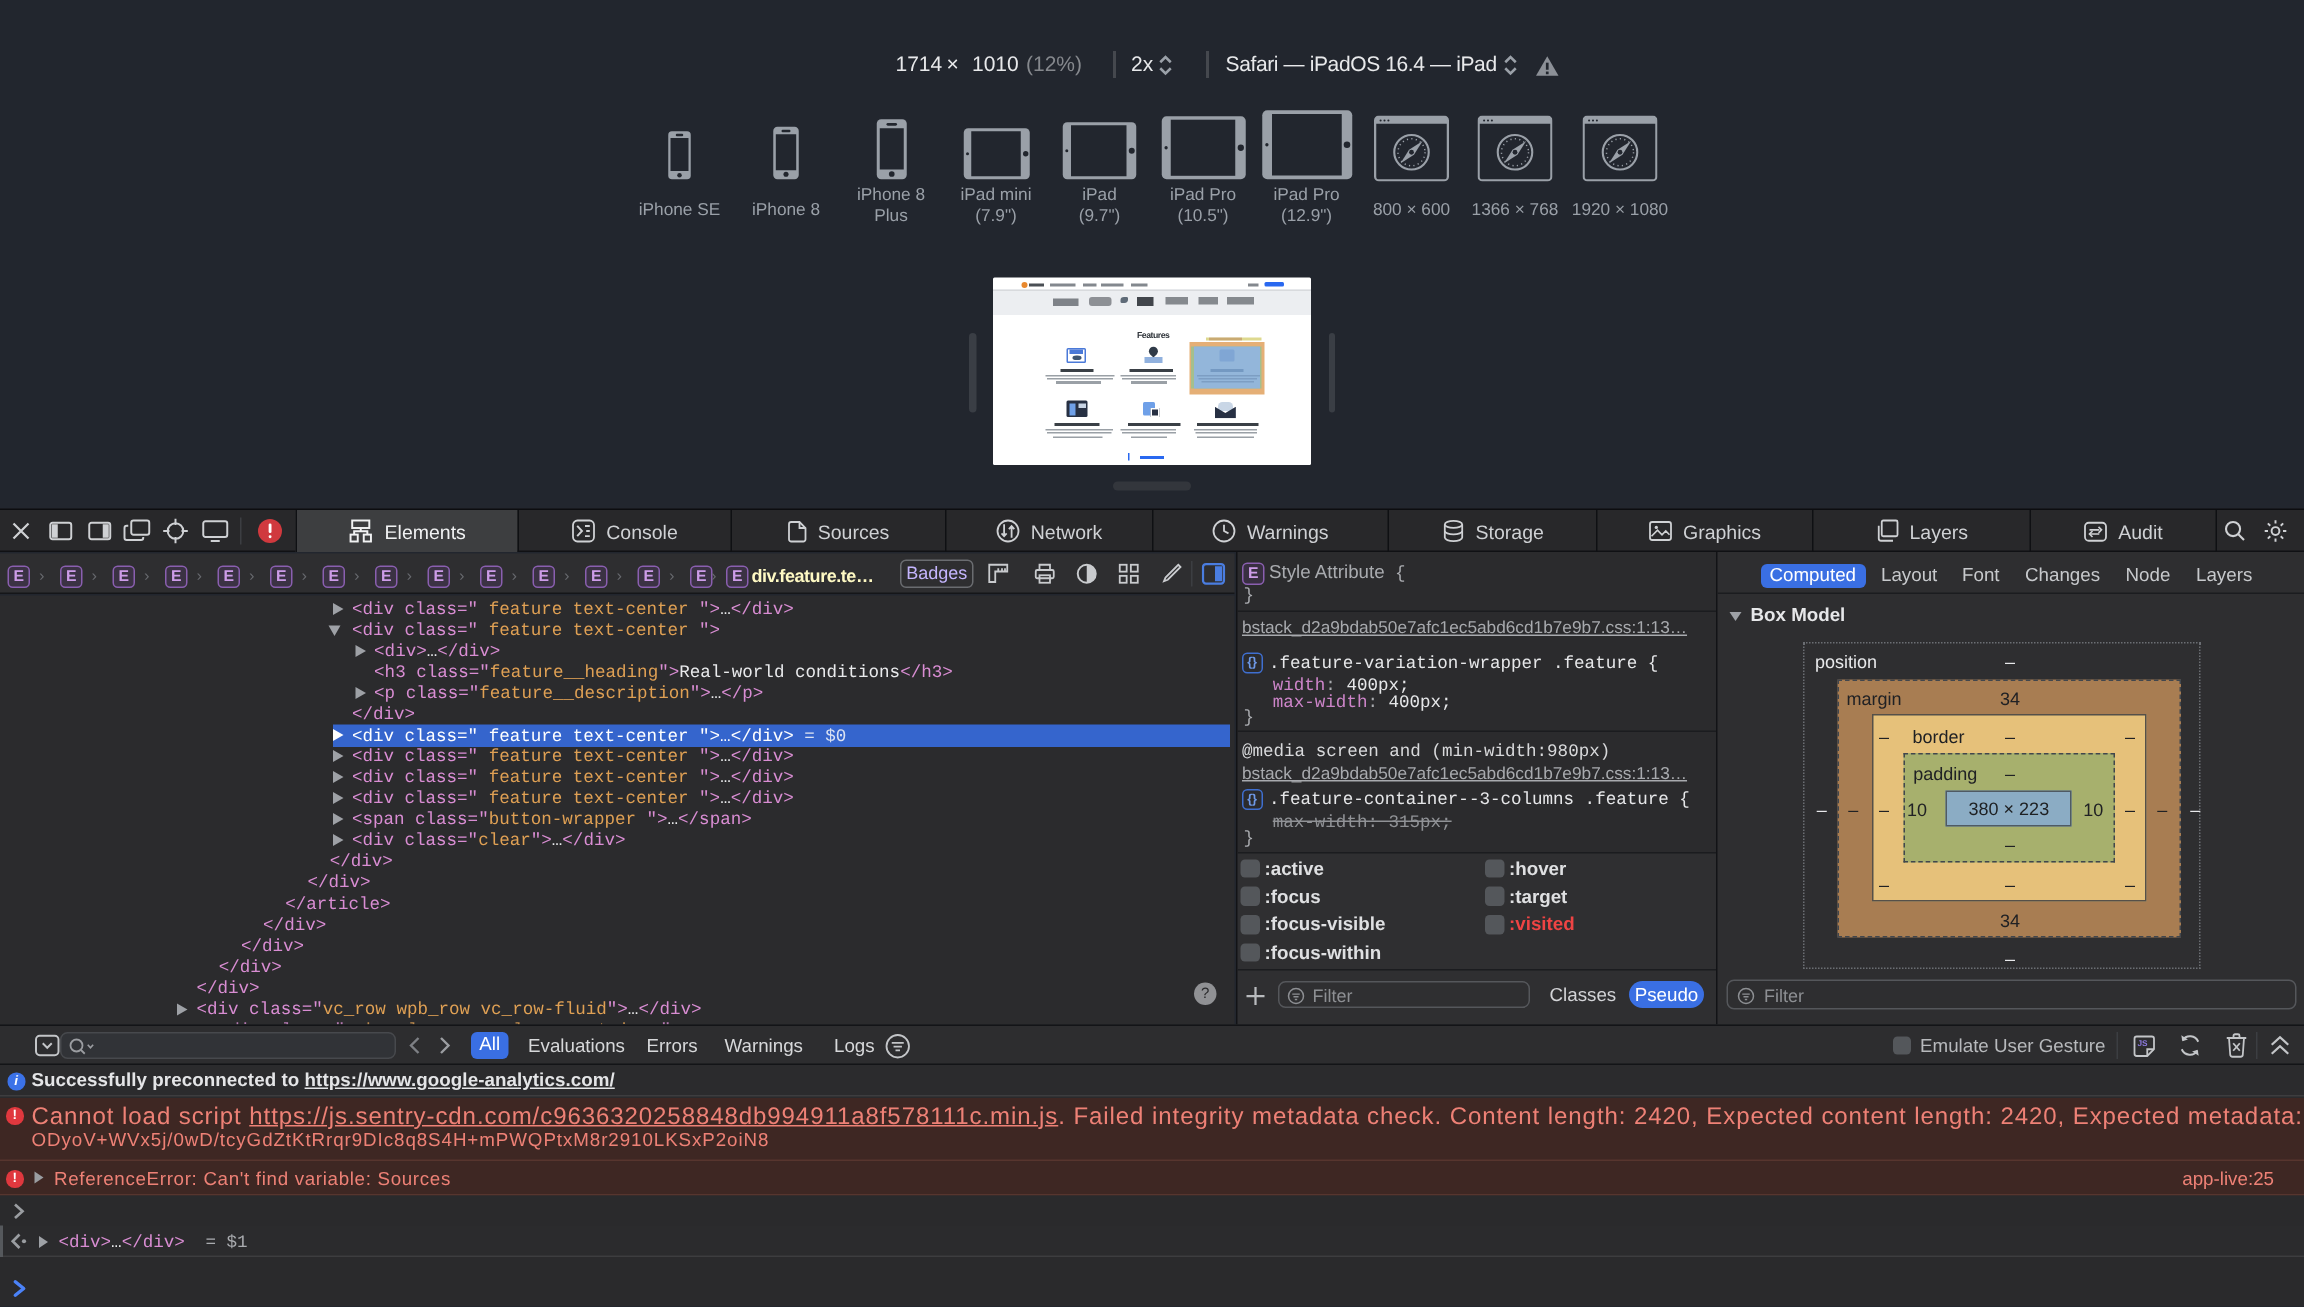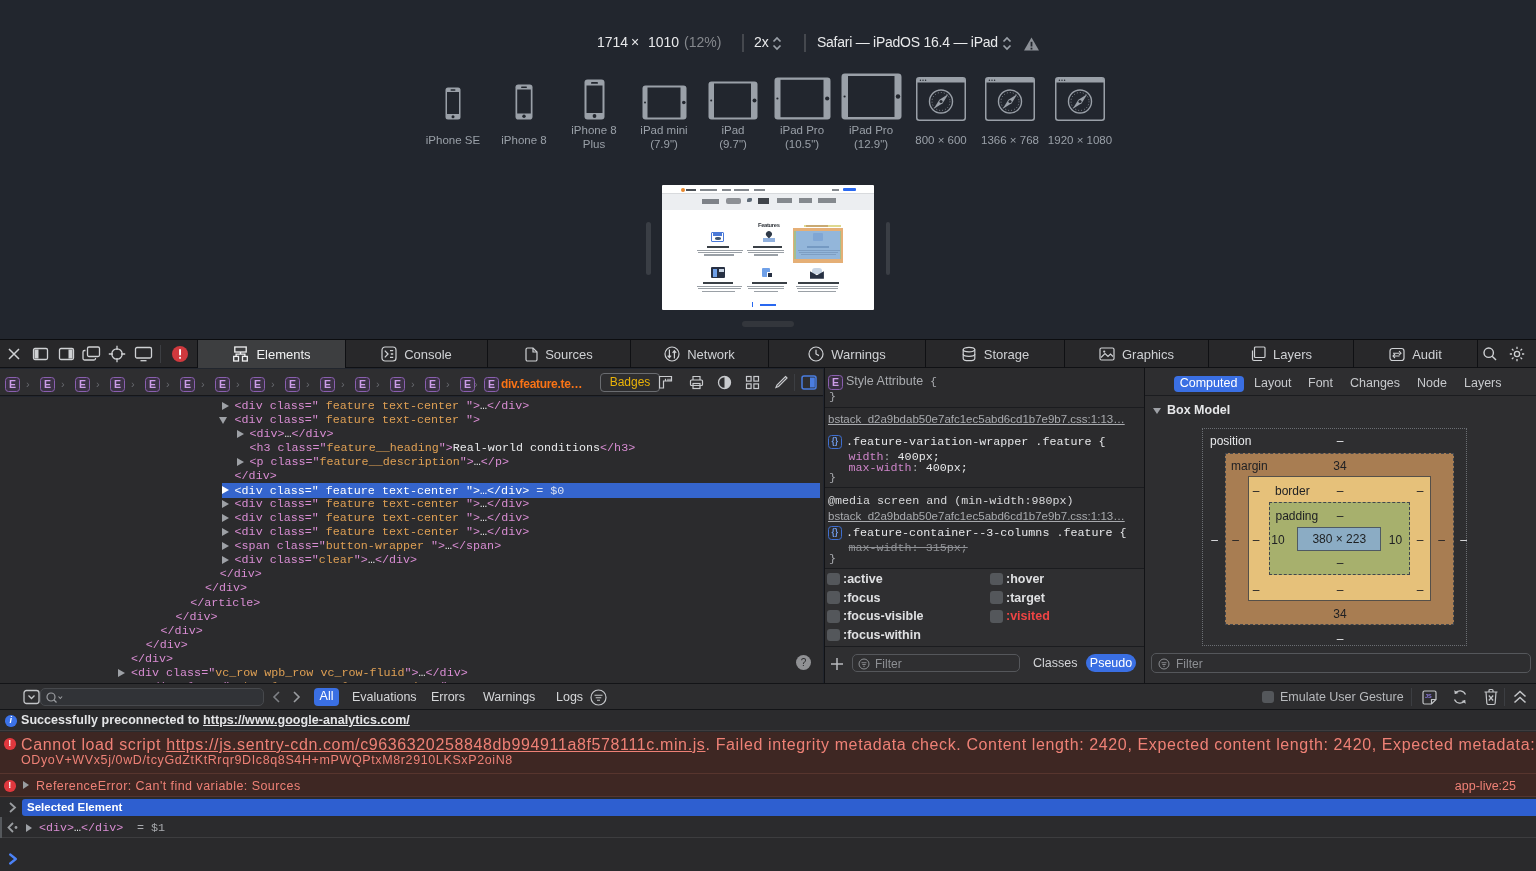--- a/index.html
+++ b/index.html
@@ -399,22 +399,22 @@
     <div class="crumbchev" style="left:341px;">›</div>
   <div class="ebadge" style="left:355px;">E</div>
     <div class="crumbchev" style="left:376px;">›</div>
   <div class="ebadge" style="left:390px;">E</div>
     <div class="crumbchev" style="left:411px;">›</div>
   <div class="ebadge" style="left:425px;">E</div>
     <div class="crumbchev" style="left:446px;">›</div>
   <div class="ebadge" style="left:460px;">E</div>
     <div class="crumbchev" style="left:474px;">›</div>
   <div class="ebadge" style="left:484px;">E</div>
-  <div class="abs" style="left:501px; top:7.5px; font-size:12px; color:#f97316; font-weight:bold; letter-spacing:-0.3px;">div.feature.te…</div>
-  <div class="abs" style="left:600px; top:4px; width:60px; height:19px; border:1px solid #6a6c70; border-radius:4px; color:#eab308; font-size:12px; text-align:center; line-height:17px;">Badges</div>
+  <div class="abs" style="left:501px; top:7.5px; font-size:12px; color:#fef9c3; font-weight:bold; letter-spacing:-0.3px;">div.feature.te…</div>
+  <div class="abs" style="left:600px; top:4px; width:49px; height:19px; border:1px solid #6a6c70; border-radius:4px; color:#c4b5fd; font-size:12px; text-align:center; line-height:17px;">Badges</div>
   <svg class="abs" style="left:658px; top:6px;" width="15" height="15" viewBox="0 0 15 15">
       <g stroke="#c9cbce" stroke-width="1.2" fill="none">
         <path d="M1.5 1.5 L13.5 1.5 L13.5 6 L5.5 6 L5.5 13 L1.5 13 Z"></path>
         <path d="M7.5 6 L7.5 3.8 M10 6 L10 3.8 M12 6 L12 3.8"></path>
       </g>
     </svg>
   <svg class="abs" style="left:689px; top:6px;" width="15" height="15" viewBox="0 0 15 15">
       <g stroke="#c9cbce" stroke-width="1.2" fill="none">
         <path d="M4 5 L4 1.5 L11 1.5 L11 5"></path>
         <rect x="1.5" y="5" width="12" height="5.5" rx="1"></rect>
@@ -657,23 +657,20 @@
     <div class="abs" style="left:4px; top:6px; width:11.5px; height:11.5px; background:#e0383e; border-radius:50%; color:#fff; font-size:9px; font-weight:bold; text-align:center; line-height:11.5px;">!</div>
     <div class="arrow ar" style="left:23px; top:7px; border-width:4px 0 4px 6px; border-color:transparent transparent transparent #9a9da1;"></div>
     <div class="abs" style="left:36px; top:5px; font-size:12.5px; color:#ee8176; letter-spacing:0.45px;">ReferenceError: Can't find variable: Sources</div>
     <div class="abs" style="left:1436px; top:5px; width:80px; text-align:right; font-size:12.5px; color:#ee8176;">app-live:25</div>
   </div>
 
   <div class="abs" style="left:0; top:113px; width:1536px; height:20px; background:#2a2a2c;">
     <svg class="abs" style="left:7px; top:4px;" width="11" height="13" viewBox="0 0 11 13">
         <path d="M3 2 L8 6.5 L3 11" fill="none" stroke="#9a9da1" stroke-width="1.8"></path>
       </svg>
-    <div class="abs" style="left:22px; top:2px; width:1514px; height:16.5px; background:#2e5fd0; border-radius:3px 0 0 3px;">
-      <span class="abs" style="left:5px; top:1.5px; font-size:11.5px; font-weight:bold; color:#fff;">Selected Element</span>
-    </div>
   </div>
 
   <div class="abs" style="left:0; top:133px; width:1536px; height:21px; background:#2b2b2d; border-bottom:1px solid #3d3d3f;">
     <div class="abs" style="left:0; top:0; width:2px; height:21px; background:#55585c;"></div>
     <svg class="abs" style="left:5px; top:4px;" width="14" height="13" viewBox="0 0 14 13">
         <path d="M8 2 L3.5 6.5 L8 11" fill="none" stroke="#9a9da1" stroke-width="1.8"></path>
         <circle cx="11" cy="6.5" r="1.4" fill="#9a9da1"></circle>
       </svg>
     <div class="arrow ar" style="left:26px; top:6.5px; border-width:4px 0 4px 6px;"></div>
     <div class="abs mono" style="left:39px; top:4px; font-size:11.7px; color:#d98dd3;">&lt;div&gt;<span class="tx">…</span>&lt;/div&gt;</div>

